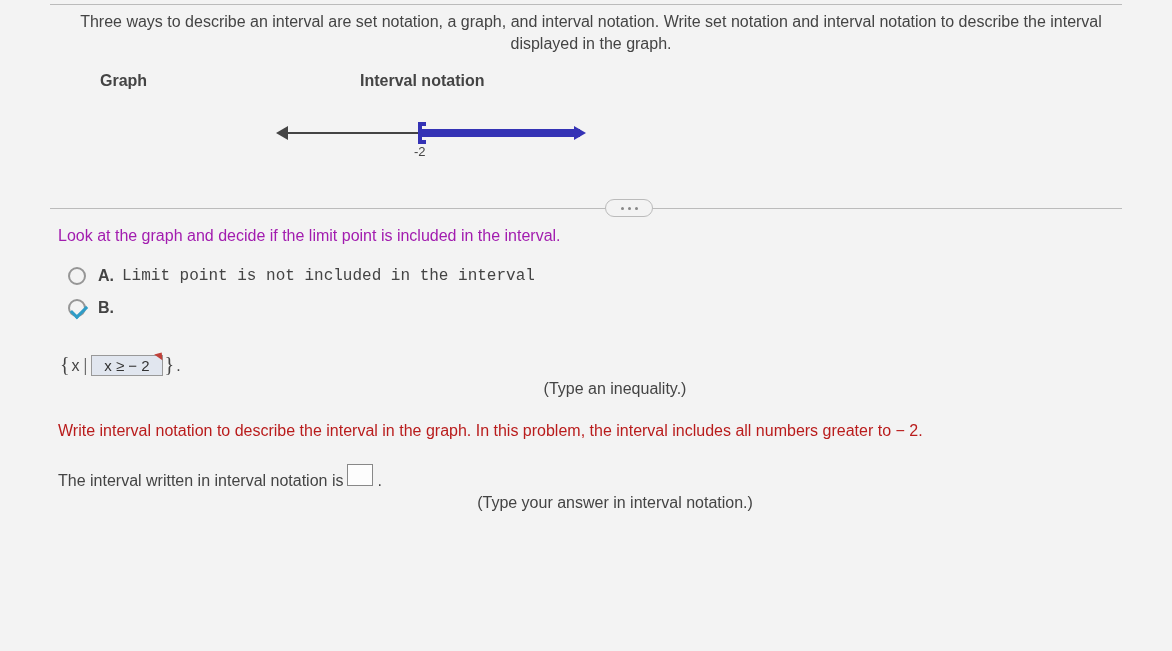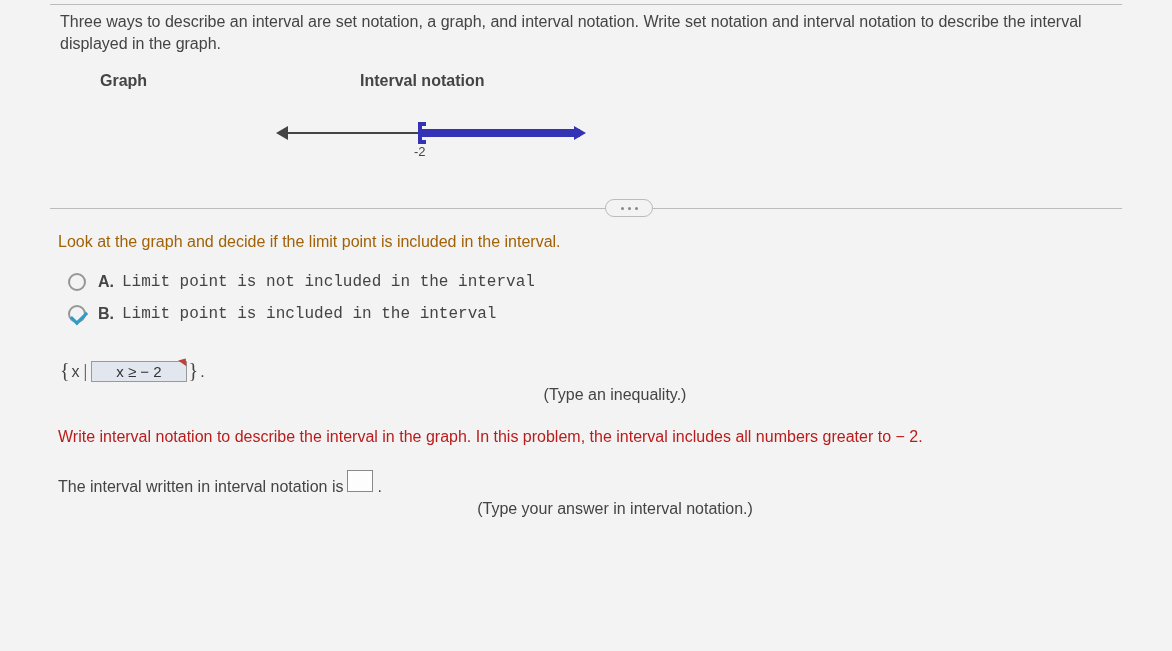--- a/index.html
+++ b/index.html
@@ -6,21 +6,21 @@
     body {
       font-family: Arial, Helvetica, sans-serif;
       background: #f3f3f3;
       color: #333;
       width: 1172px;
       height: 651px;
       overflow: hidden;
       font-size: 16px;
     }
     .top-rule { border-top: 1px solid #bbb; margin: 4px 50px 0 50px; }
-    .prompt { margin: 6px 50px 0 60px; line-height: 1.35; color: #444; }
+    .prompt { margin: 6px 50px 0 60px; line-height: 1.35; color: #444; text-align: center; }
     .column-headings {
       display: flex;
       margin: 18px 0 0 100px;
       font-weight: bold;
       color: #444;
     }
     .column-headings div:nth-child(1){ width: 260px; }
     .column-headings div:nth-child(2){ width: 260px; }
     .column-headings div:nth-child(3){ width: 260px; text-align: right; }
     .graph-area {
@@ -93,21 +93,21 @@
       height: 18px;
       border: 1px solid #bbb;
       border-radius: 10px;
       background: #f3f3f3;
       display: flex;
       align-items: center;
       justify-content: center;
       cursor: pointer;
     }
     .more-pill span { width: 3px; height: 3px; background: #888; border-radius: 50%; margin: 0 2px; display: block; }
-    .sub-question { margin: 24px 0 0 58px; color: #a16207; }
+    .sub-question { margin: 18px 0 0 58px; color: #a21caf; }
     .option-row { display:flex; align-items:center; margin: 22px 0 0 68px; }
     .option-row.opt-b { margin-top: 14px; }
     .radio-empty {
       width: 18px; height: 18px;
       border: 2px solid #969696; border-radius: 50%;
       flex-shrink: 0;
       background: #f3f3f3;
     }
     .radio-selected {
       width: 18px; height: 18px;
@@ -134,21 +134,21 @@
       flex-wrap: wrap;
       color: #444;
     }
     .brace { font-family: "Times New Roman", serif; font-size: 20px; margin: 0 2px;}
     .bar { font-family: "Times New Roman", serif; font-size: 18px; margin: 0 4px;}
     .answer-box {
       display: inline-block;
       border: 1px solid #999;
       background: #e1e6ef;
       color: #333;
-      padding: 1px 24px;
+      padding: 1px 12px;
       font-size: 15px;
       position: relative;
     }
     .answer-box::after {
       content: '';
       position: absolute;
       right: -3px; top: -4px;
       width: 0; height: 0;
       border-left: 5px solid transparent;
       border-right: 5px solid transparent;
@@ -203,21 +203,20 @@
 
 <div class="option-row">
   <div class="radio-empty"></div>
   <span class="opt-letter">A.</span>
   <span class="opt-text">Limit point is not included in the interval</span>
 </div>
 
 <div class="option-row opt-b">
   <div class="radio-selected"></div>
   <span class="opt-letter">B.</span>
-  <span class="opt-text">Limit point is included in the interval</span>
 </div>
 
 <div class="set-notation-line">
   <span class="brace">{</span>
   <span>x</span>
   <span class="bar">|</span>
   <span class="answer-box">x ≥ − 2</span>
   <span class="brace">}</span>
   <span>.</span>
 </div>

